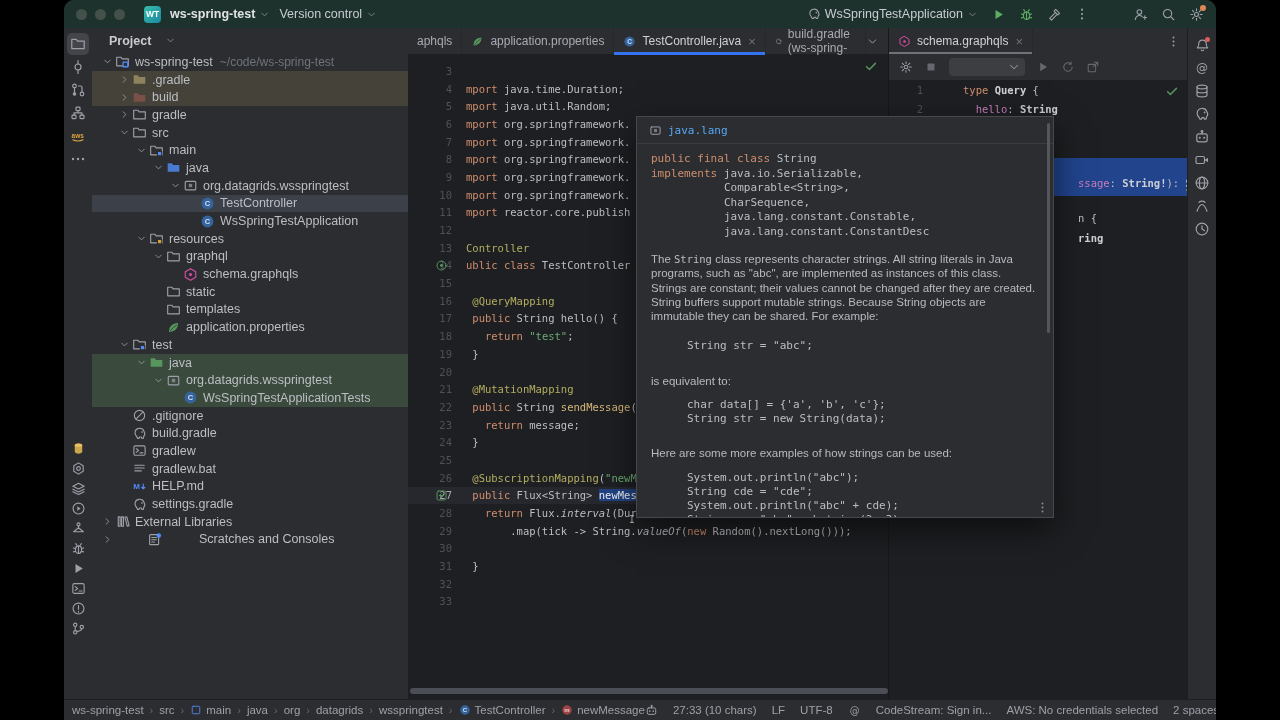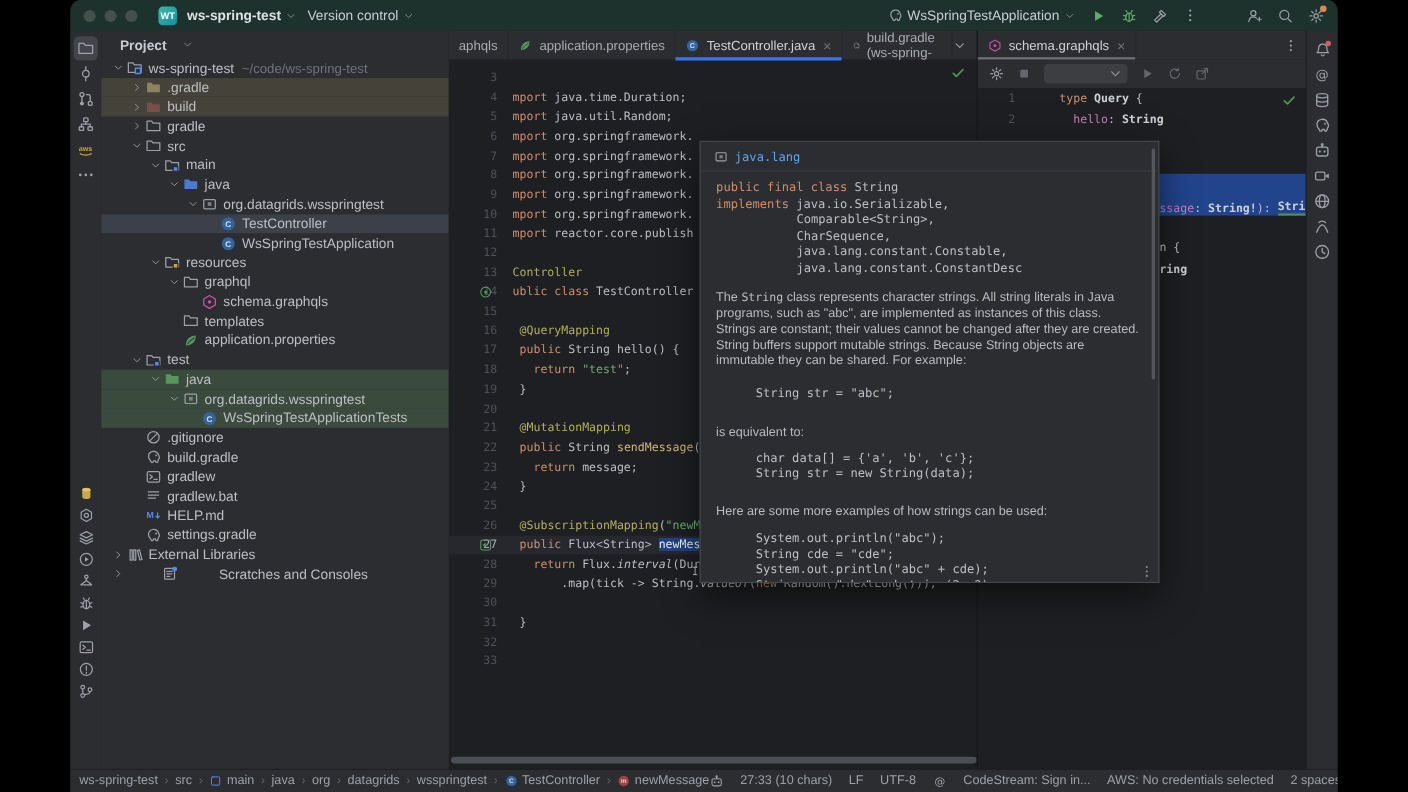--- a/index.html
+++ b/index.html
@@ -90,25 +90,25 @@
   .runbar .ic{width:14px;height:14px;}
   .runbar .dim{color:#64676d;}
   .combo{width:72px;height:18px;background:#3c3e42;border-radius:4px;display:flex;align-items:center;
     justify-content:flex-end;padding-right:4px;color:#9da0a8;}
   .rcode{position:absolute;top:52px;left:0;right:0;bottom:0;overflow:hidden;
     font-family:"DejaVu Sans Mono","Liberation Mono",monospace;font-size:10.5px;color:#bcbec4;}
   .rl{position:absolute;left:0;right:0;height:19.3px;display:flex;align-items:center;white-space:pre;}
   .rl .num{flex:0 0 34px;text-align:right;padding-right:12px;color:#4e5157;}
   .rl .rtxt{margin-left:28px;}
   .rsel{position:absolute;left:0;right:0;top:78px;height:38px;background:#21448c;}
-  .rfrag{position:absolute;left:165px;height:19.3px;display:flex;align-items:flex-end;white-space:pre;}
+  .rfrag{position:absolute;left:165px;height:19.3px;display:flex;align-items:flex-start;white-space:pre;padding-left:24px;}
   .r-check{position:absolute;right:10px;top:4px;width:14px;height:14px;color:#549159;}
 
   
-  .popup{position:absolute;left:572px;top:128px;width:416px;height:400px;background:#2b2d30;
+  .popup{position:absolute;left:572px;top:116px;width:416px;height:400px;background:#2b2d30;
     border:1px solid #46484d;box-shadow:0 12px 32px rgba(0,0,0,.55);z-index:40;overflow:hidden;}
   .pp-head{display:flex;align-items:center;gap:6px;padding:7px 12px 6px;color:#56a8f5;
     font-family:"DejaVu Sans Mono","Liberation Mono",monospace;font-size:11px;border-bottom:1px solid #3b3d42;}
   .pp-head .ic{width:13px;height:13px;color:#9da0a8;}
   .pp-body{padding:8px 14px 0;}
   .sigline{font-family:"DejaVu Sans Mono","Liberation Mono",monospace;font-size:11px;line-height:14.5px;
     color:#bcbec4;white-space:pre;}
   .sig-ind{padding-left:73px;}
   .pp-p{font-size:11.5px;line-height:14.3px;color:#b7bac0;margin:13px 0 0;}
   .pp-p .cd{font-family:"DejaVu Sans Mono","Liberation Mono",monospace;font-size:10.5px;color:#bcbec4;}
@@ -577,20 +577,31 @@
               <span class="ic" style="width: 15px; height: 15px; color: rgb(157, 160, 168);">
                 <svg viewBox="0 0 16 16" fill="none" stroke="currentColor" stroke-width="1.2" stroke-linecap="round" stroke-linejoin="round">
                   <g stroke="#d64fa8">
                     <polygon points="8,1.8 13.6,5.1 13.6,10.9 8,14.2 2.4,10.9 2.4,5.1"></polygon>
                     <circle cx="8" cy="8" r="1.6" fill="#d64fa8" stroke="none"></circle>
                   </g>
                 </svg>
               </span>
             </span>
             <span>schema.graphqls</span>
+          </div>
+          <div class="trow" style="padding-left: 59px;">
+            <span class="chv"></span>
+            <span class="tic">
+              <span class="ic" style="width: 15px; height: 15px; color: rgb(157, 160, 168);">
+                <svg viewBox="0 0 16 16" fill="none" stroke="currentColor" stroke-width="1.2" stroke-linecap="round" stroke-linejoin="round">
+                  <path d="M1.8 3.4h4.4l1.4 1.8h6.6v7.4H1.8z"></path>
+                </svg>
+              </span>
+            </span>
+            <span>static</span>
           </div>
           <div class="trow" style="padding-left: 59px;">
             <span class="chv"></span>
             <span class="tic">
               <span class="ic" style="width: 15px; height: 15px; color: rgb(157, 160, 168);">
                 <svg viewBox="0 0 16 16" fill="none" stroke="currentColor" stroke-width="1.2" stroke-linecap="round" stroke-linejoin="round">
                   <path d="M1.8 3.4h4.4l1.4 1.8h6.6v7.4H1.8z"></path>
                 </svg>
               </span>
             </span>

